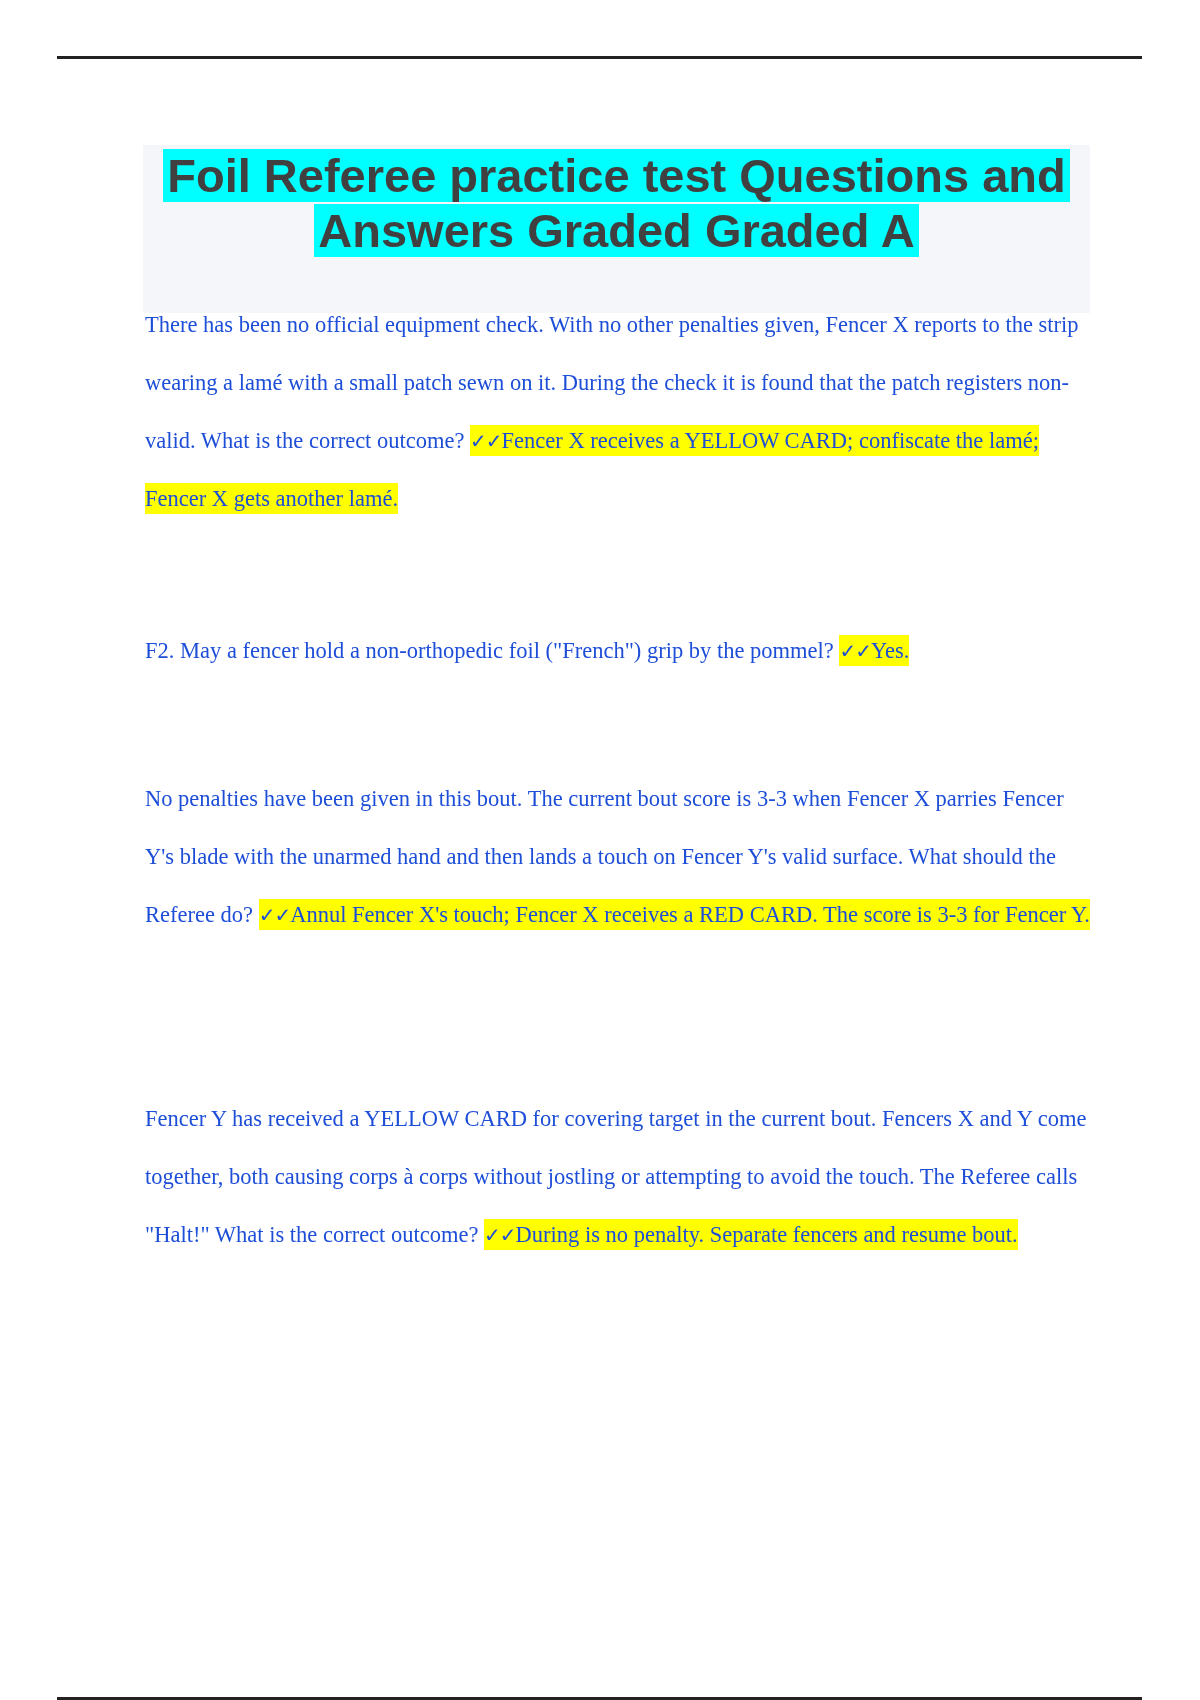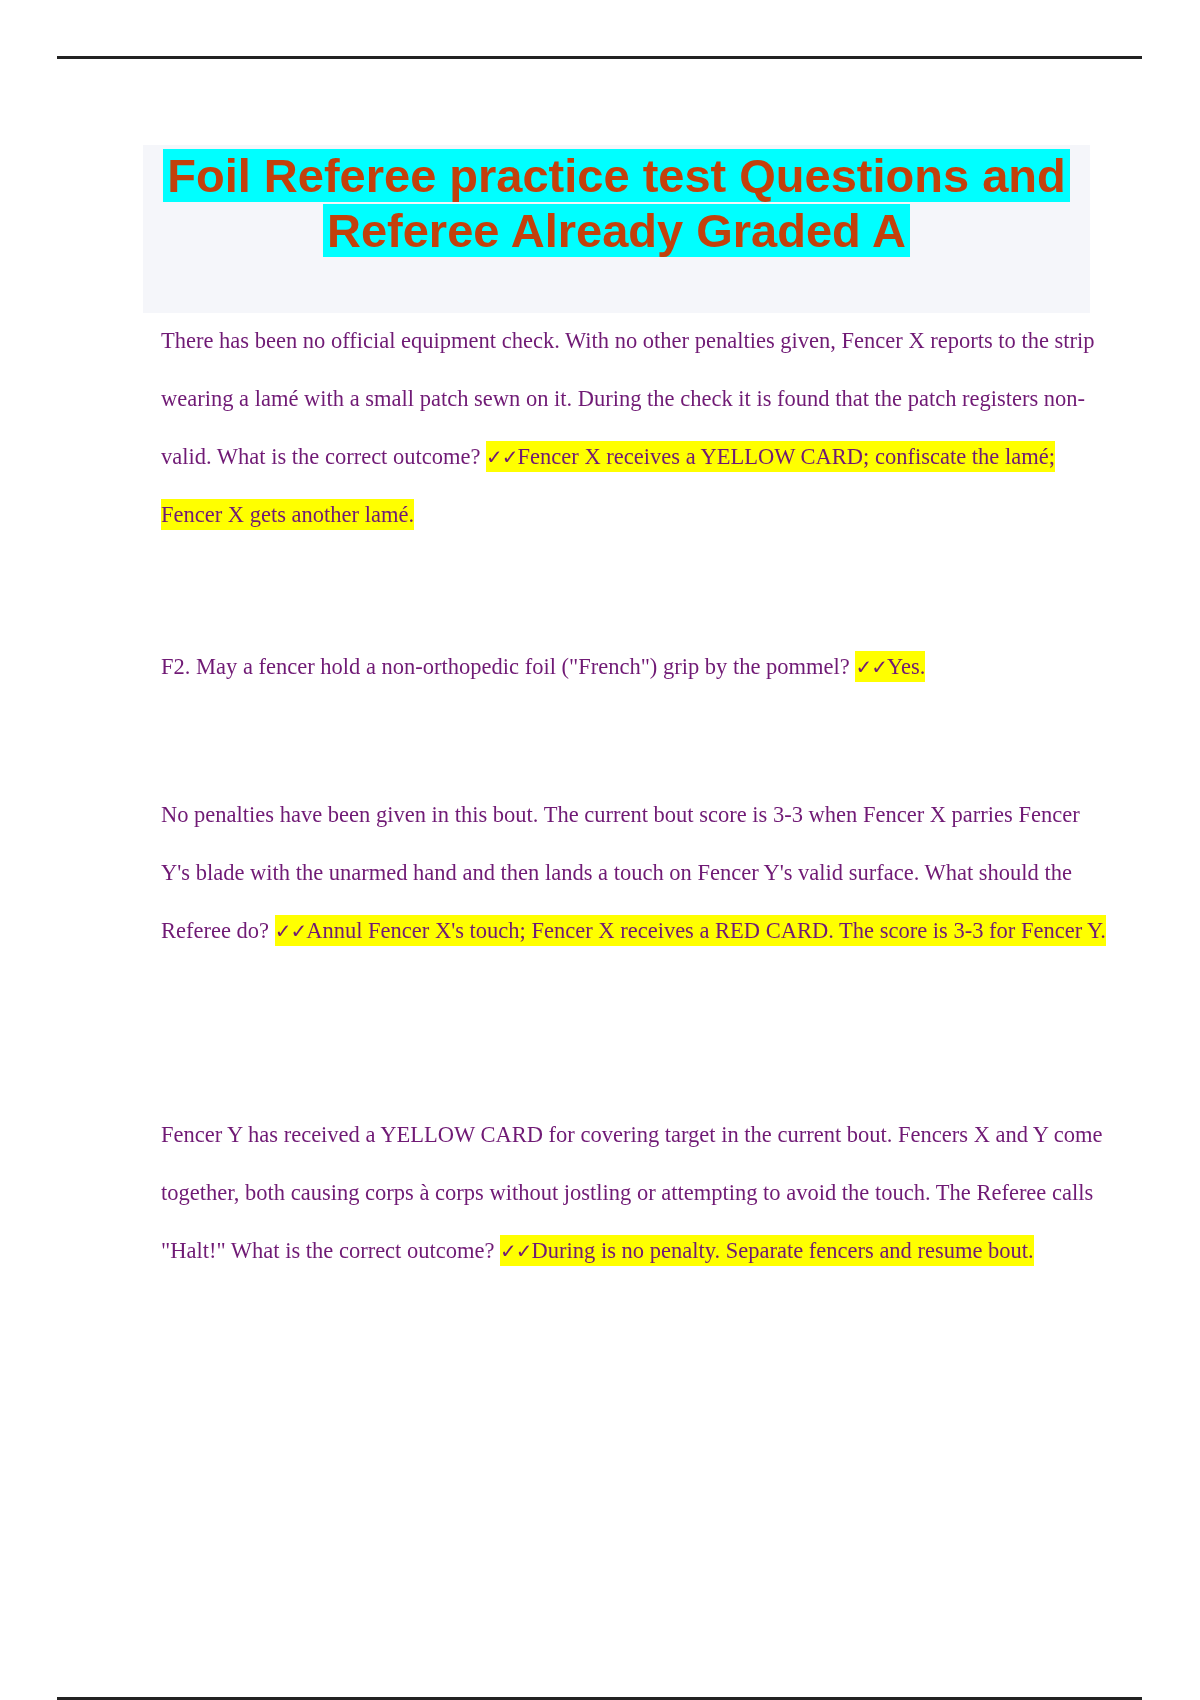--- a/index.html
+++ b/index.html
@@ -37,37 +37,37 @@
       position: absolute;
       left: 143px;
       top: 148px;
       width: 947px;
       margin: 0;
       text-align: center;
       font-family: "Liberation Sans", "DejaVu Sans", sans-serif;
       font-weight: bold;
       font-size: 47px;
       line-height: 55px;
-      color: #c2410c;
+      color: #404040;
     }
     .title .hl {
       background: #00ffff;
       padding: 0 4px;
       -webkit-box-decoration-break: clone;
       box-decoration-break: clone;
     }
 
     .qa {
       position: absolute;
       left: 145px;
       width: 945px;
-      margin: 16px;
+      margin: 0;
       font-size: 22.5px;
       line-height: 58px;
-      color: #701a75;
+      color: #1d4ed8;
     }
     .answer {
       background: #ffff00;
       -webkit-box-decoration-break: clone;
       box-decoration-break: clone;
       padding: 3px 0;
     }
     .check {
       font-family: "DejaVu Sans", sans-serif;
       font-size: 20px;
@@ -77,21 +77,21 @@
     #qa-2 { top: 622px; }
     #qa-3 { top: 770px; }
     #qa-4 { top: 1090px; }
   </style>
 </head>
 <body>
 
 <div class="rule rule-top"></div>
 
 <div class="title-panel"></div>
-<h1 class="title"><span class="hl">Foil Referee practice test Questions and</span><br><span class="hl">Referee Already Graded A</span></h1>
+<h1 class="title"><span class="hl">Foil Referee practice test Questions and</span><br><span class="hl">Answers Graded Graded A</span></h1>
 
 <p class="qa" id="qa-1">
   <span>There has been no official equipment check. With no other penalties given, Fencer X reports to the strip wearing a lamé with a small patch sewn on it. During the check it is found that the patch registers non-valid. What is the correct outcome?</span>
   <span class="answer"><span class="check">✓✓</span><span>Fencer X receives a YELLOW CARD; confiscate the lamé; Fencer X gets another lamé.</span></span>
 </p>
 
 <p class="qa" id="qa-2">
   <span>F2. May a fencer hold a non-orthopedic foil ("French") grip by the pommel?</span>
   <span class="answer"><span class="check">✓✓</span><span>Yes.</span></span>
 </p>

